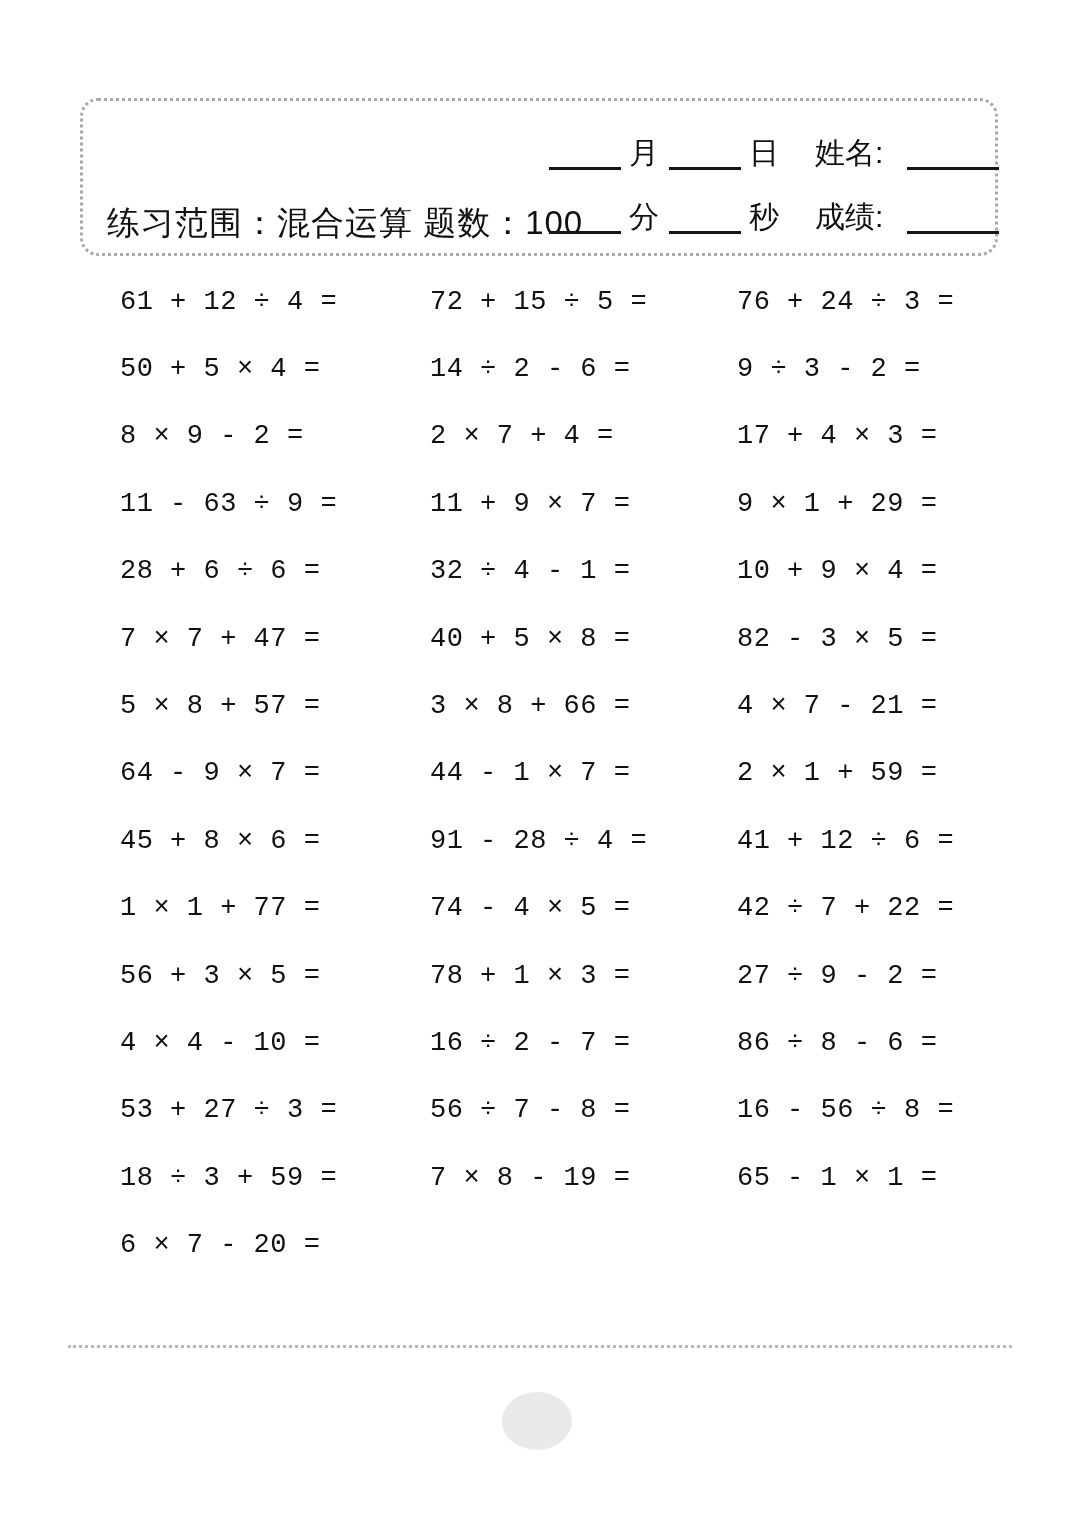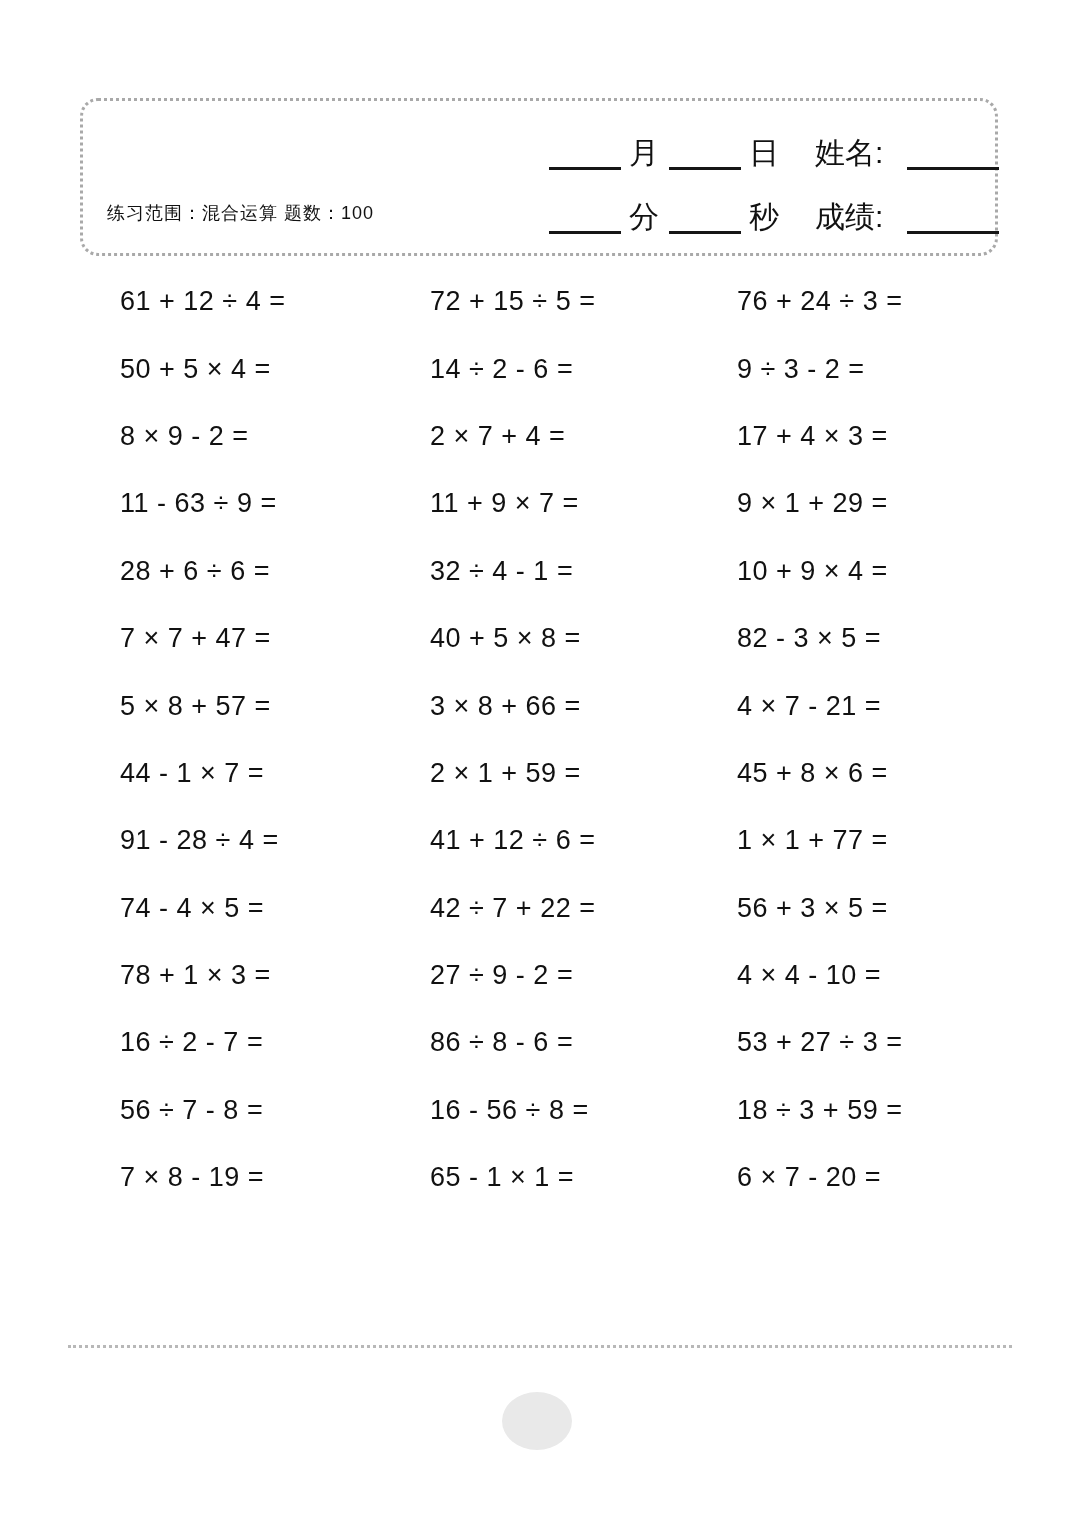--- a/index.html
+++ b/index.html
@@ -14,21 +14,21 @@
   
   .header-box{
     position:absolute;left:80px;top:98px;
     width:918px;height:158px;
     border:3px dotted #a9a9a9;
     border-radius:18px;
     box-sizing:border-box;
   }
   .range-label{
     position:absolute;left:24px;top:100px;
-    font-size:18px;letter-spacing:1px;color:#111;
+    font-size:33px;letter-spacing:1px;color:#111;
   }
   .hline{
     position:absolute;left:466px;
     display:flex;align-items:flex-end;
     font-size:30px;color:#111;
     white-space:nowrap;
   }
   .hline.line1{top:32px;}
   .hline.line2{top:96px;}
   .blank{
@@ -41,21 +41,21 @@
   .blank.blank-wide{width:92px;margin-left:4px;margin-right:0;}
   
   .problem-grid{
     position:absolute;left:120px;top:268px;width:880px;
     display:grid;
     grid-template-columns:310px 307px 1fr;
     grid-auto-rows:67.4px;
     align-items:center;
   }
   .problem-cell{
-    font-family:Liberation Sans, sans-serif;
+    font-family:Liberation Mono, monospace;
     font-size:27px;color:#111;
     letter-spacing:0.5px;
     white-space:nowrap;
   }
   
   .footer-divider{
     position:absolute;left:68px;top:1345px;width:944px;height:0;
     border-top:3px dotted #b8b8b8;
   }
   .page-blob{
@@ -107,20 +107,21 @@
       <div class="problem-cell">9 × 1 + 29 =</div>
       <div class="problem-cell">28 + 6 ÷ 6 =</div>
       <div class="problem-cell">32 ÷ 4 - 1 =</div>
       <div class="problem-cell">10 + 9 × 4 =</div>
       <div class="problem-cell">7 × 7 + 47 =</div>
       <div class="problem-cell">40 + 5 × 8 =</div>
       <div class="problem-cell">82 - 3 × 5 =</div>
       <div class="problem-cell">5 × 8 + 57 =</div>
       <div class="problem-cell">3 × 8 + 66 =</div>
       <div class="problem-cell">4 × 7 - 21 =</div>
+      <div class="problem-cell">64 - 9 × 7 =</div>
       <div class="problem-cell">44 - 1 × 7 =</div>
       <div class="problem-cell">2 × 1 + 59 =</div>
       <div class="problem-cell">45 + 8 × 6 =</div>
       <div class="problem-cell">91 - 28 ÷ 4 =</div>
       <div class="problem-cell">41 + 12 ÷ 6 =</div>
       <div class="problem-cell">1 × 1 + 77 =</div>
       <div class="problem-cell">74 - 4 × 5 =</div>
       <div class="problem-cell">42 ÷ 7 + 22 =</div>
       <div class="problem-cell">56 + 3 × 5 =</div>
       <div class="problem-cell">78 + 1 × 3 =</div>

